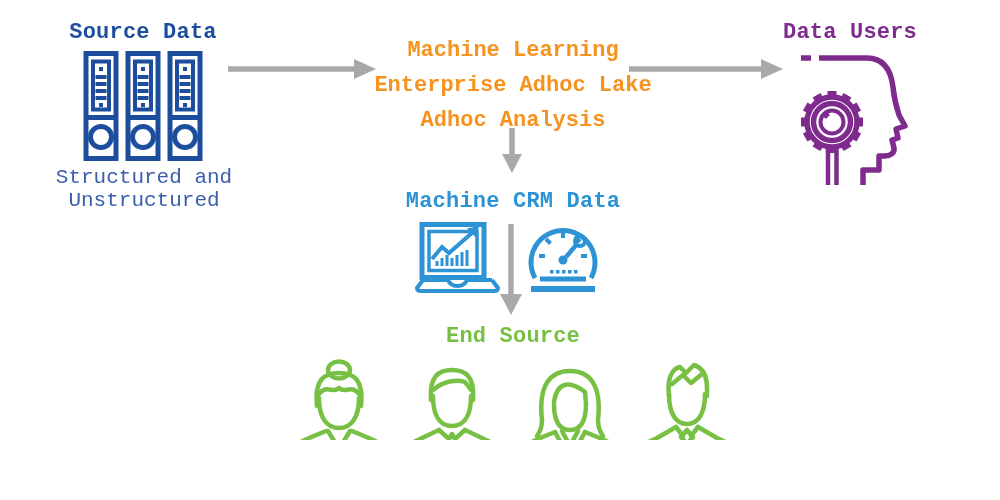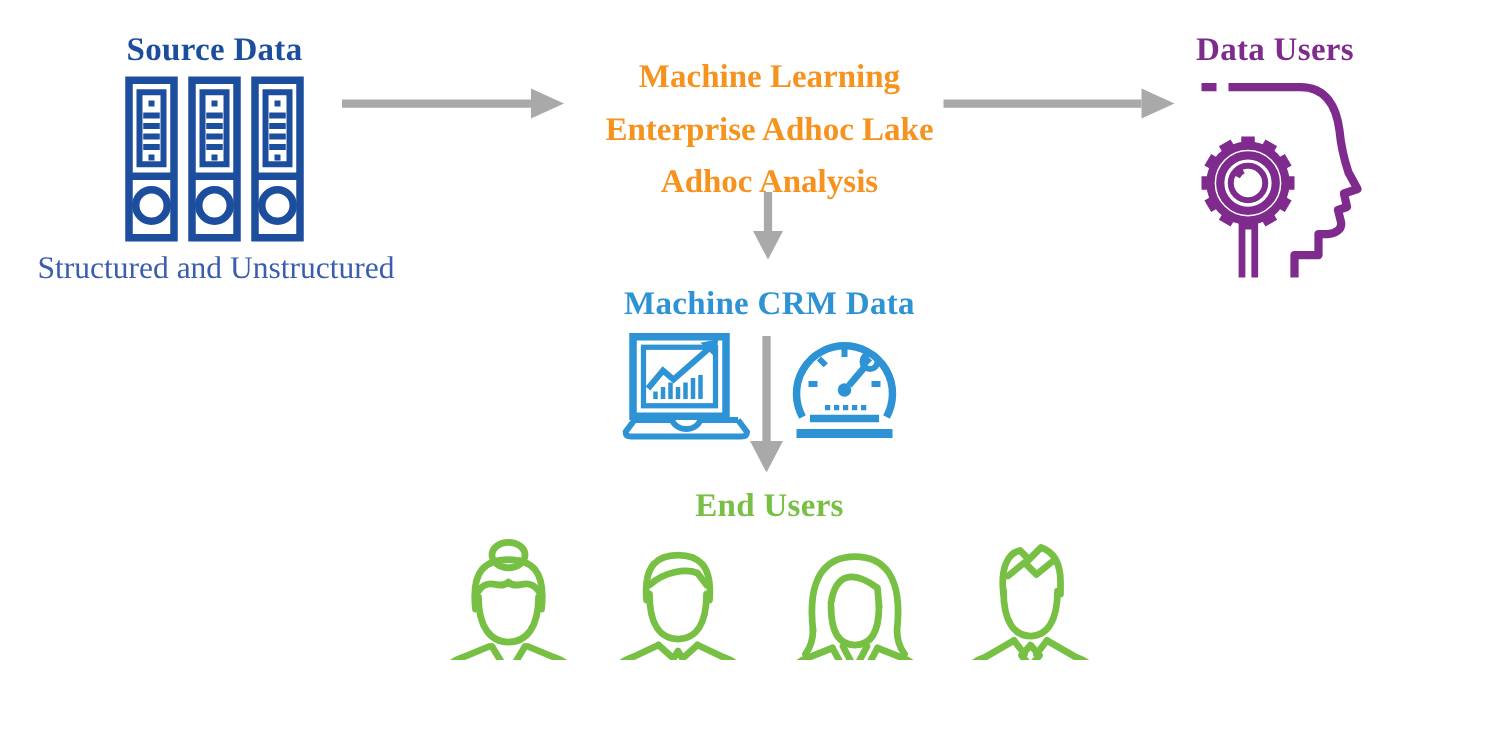--- a/index.html
+++ b/index.html
@@ -1,18 +1,18 @@
 <!DOCTYPE html>
 <html style="--navy: #1d4e9e; --slate-blue: #3a5dae; --orange: #f6921e; --purple: #7f2b8e; --sky-blue: #2d93d5; --green: #77c044; --arrow-gray: #a9a9a9; --background: #ffffff;"><head>
 <meta charset="utf-8">
 <style>
   html,body{margin:0;padding:0;background:#fff;}
   #stage{
     position:relative;width:1000px;height:440px;background:var(--background,#fff);
-    font-family:Liberation Serif, serif;overflow:hidden;
+    font-family:Liberation Mono, monospace;overflow:hidden;
   }
   .abs{position:absolute;}
   .title{font-weight:bold;font-size:22px;text-align:center;letter-spacing:.2px;}
   .navy{color:var(--navy);}
   .slate{color:var(--slate-blue);}
   .orange{color:var(--orange);}
   .purple{color:var(--purple);}
   .sky{color:var(--sky-blue);}
   .green{color:var(--green);}
   .gray{color:var(--arrow-gray);}
@@ -177,21 +177,21 @@
     </svg>
   </div>
 
   <div class="abs gray" style="left:496px;top:224px;">
     <svg width="30" height="93" viewBox="0 0 30 93">
       <line x1="15" y1="0" x2="15" y2="71" stroke="currentColor" stroke-width="5.5"></line>
       <polygon points="4,70 26,70 15,91" fill="currentColor"></polygon>
     </svg>
   </div>
 
-  <div class="abs title green" style="left:413px;top:324px;width:200px;">End Users</div>
+  <div class="abs title green" style="left:413px;top:324px;width:200px;">End Source</div>
 
   <div class="abs green" style="left:286px;top:358px;">
     <svg width="106" height="122" viewBox="0 0 106 122">
       <g stroke="currentColor" fill="none" stroke-width="4.5" stroke-linejoin="round" stroke-linecap="round">
         <ellipse cx="53" cy="12" rx="11" ry="8.5"></ellipse>
         <path d="M31,48 C28,22 38,15 53,15 C68,15 78,22 75,48"></path>
         <path d="M33,36 C40,26 48,36 53,30 C58,36 66,26 73,36"></path>
         <path d="M33,40 C33,60 41,70 53,70 C65,70 73,60 73,40"></path>
         <path d="M5,122 V103 C5,91 12,84 23,80 L40,73"></path>
         <path d="M101,122 V103 C101,91 94,84 83,80 L66,73"></path>

